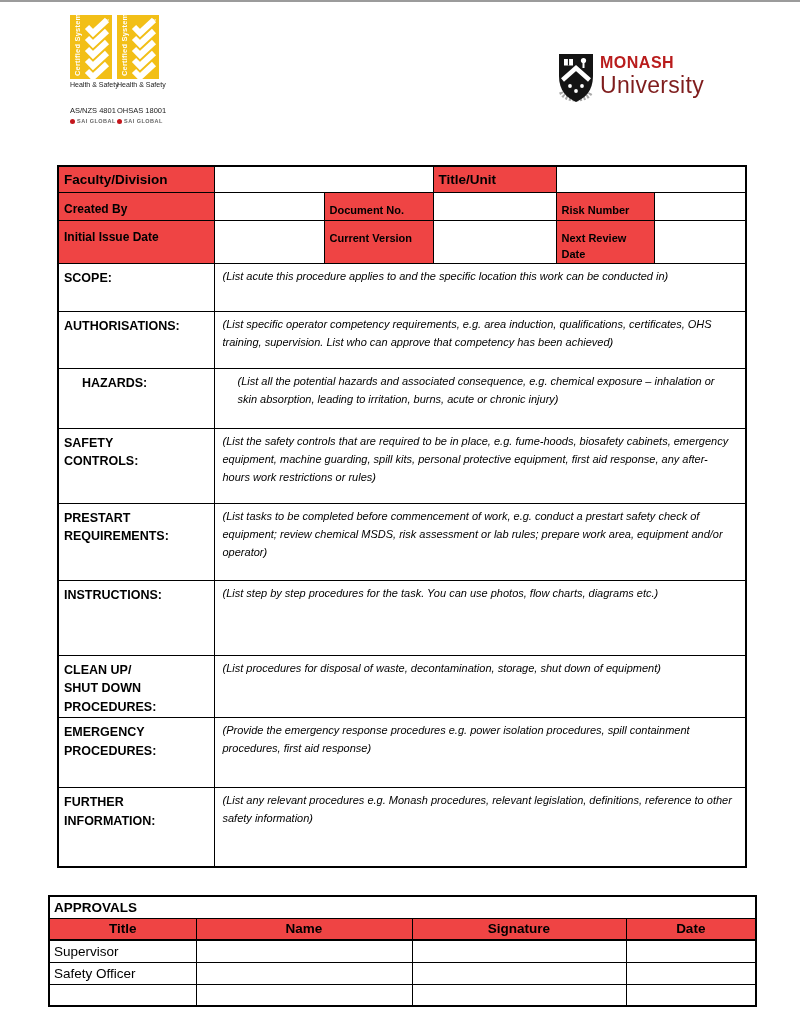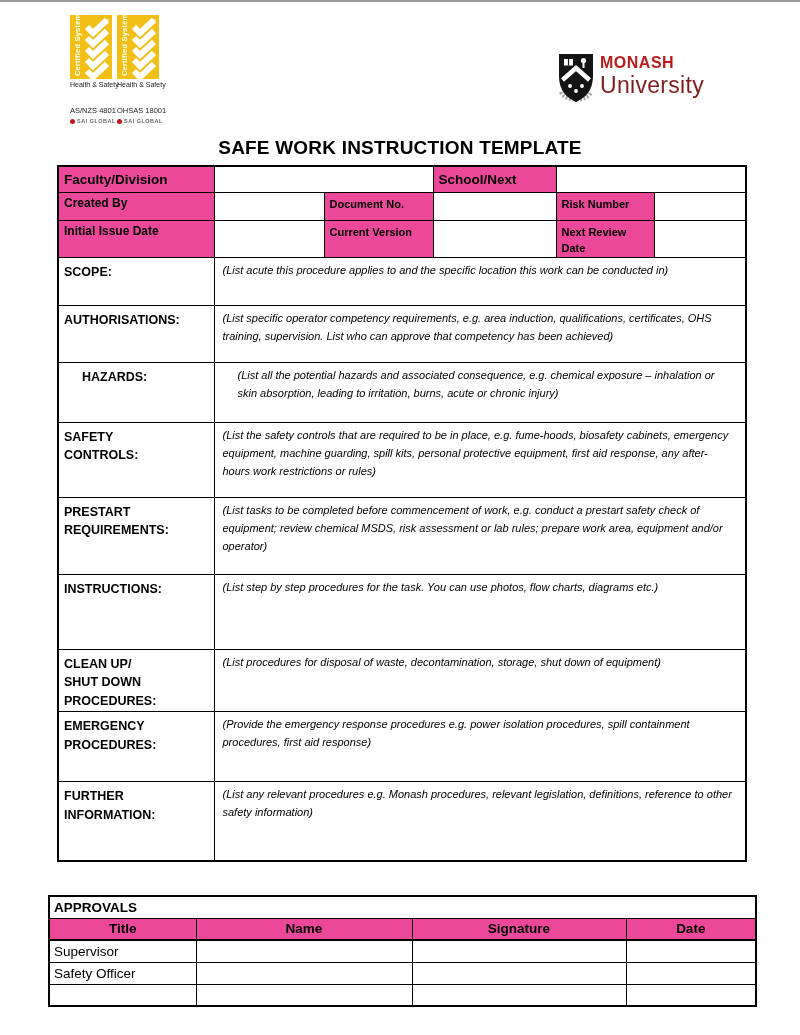--- a/index.html
+++ b/index.html
@@ -30,25 +30,25 @@
   
   .doc-title {
     position:absolute; top:135px; left:0; width:800px; text-align:center;
     font-size:19px; font-weight:bold; letter-spacing:.2px;
   }
 
   
   table { border-collapse:collapse; table-layout:fixed; }
   td { border:1px solid #000; overflow:hidden; }
   .main-table { position:absolute; left:57px; top:163px; width:688px; border:2px solid #000; }
-  .g  { background:#ec4899; }
+  .g  { background:#ef4444; }
 
   .r-title td { height:24px; font-size:13.5px; font-weight:bold; padding:0 0 0 5px; vertical-align:middle; }
   .r-fac td   { height:26px; vertical-align:middle; }
-  .r-meta td  { vertical-align:top; padding-top:3px; }
+  .r-meta td  { vertical-align:top; padding-top:9px; }
   .r-c td { height:28px; }
   .r-i td { height:29px; }
   .lblA { font-size:13.5px; font-weight:bold; padding-left:5px; }
   .lblB { font-size:12px;  font-weight:bold; padding-left:5px; }
   .lblC { font-size:11px;  font-weight:bold; padding:3px 4px 0 5px; line-height:1.5; }
 
   .sec-label {
     font-size:12.5px; font-weight:bold; vertical-align:top;
     padding:5px 4px 0 5px; line-height:1.5; white-space:pre-line;
   }
@@ -130,36 +130,35 @@
       <circle cx="14" cy="33" r="1.9" fill="#ffffff"></circle>
       <circle cx="20" cy="38" r="1.9" fill="#ffffff"></circle>
       <circle cx="26" cy="33" r="1.9" fill="#ffffff"></circle>
     </svg>
     <div class="monash-text">
       <div class="monash-name">MONASH</div>
       <div class="monash-sub">University</div>
     </div>
   </div>
 
-  <div class="doc-title">SAFE WORK INSTRUCTION TEMPLATE</div>
 
   <table class="main-table">
     <colgroup>
       <col style="width:156px">
         <col style="width:110px">
         <col style="width:109px">
       <col style="width:123px">
         <col style="width:98px">
         <col style="width:92px">
     </colgroup>
     <tbody>
     <tr class="r-fac">
       <td class="g lblA">Faculty/Division</td>
       <td colspan="2"></td>
-      <td class="g lblA">School/Next</td>
+      <td class="g lblA">Title/Unit</td>
       <td colspan="2"></td>
     </tr>
     <tr class="r-meta r-c">
       <td class="g lblB">Created By</td>
       <td></td>
       <td class="g lblC">Document No.</td>
       <td></td>
       <td class="g lblC">Risk Number</td>
       <td></td>
     </tr>

